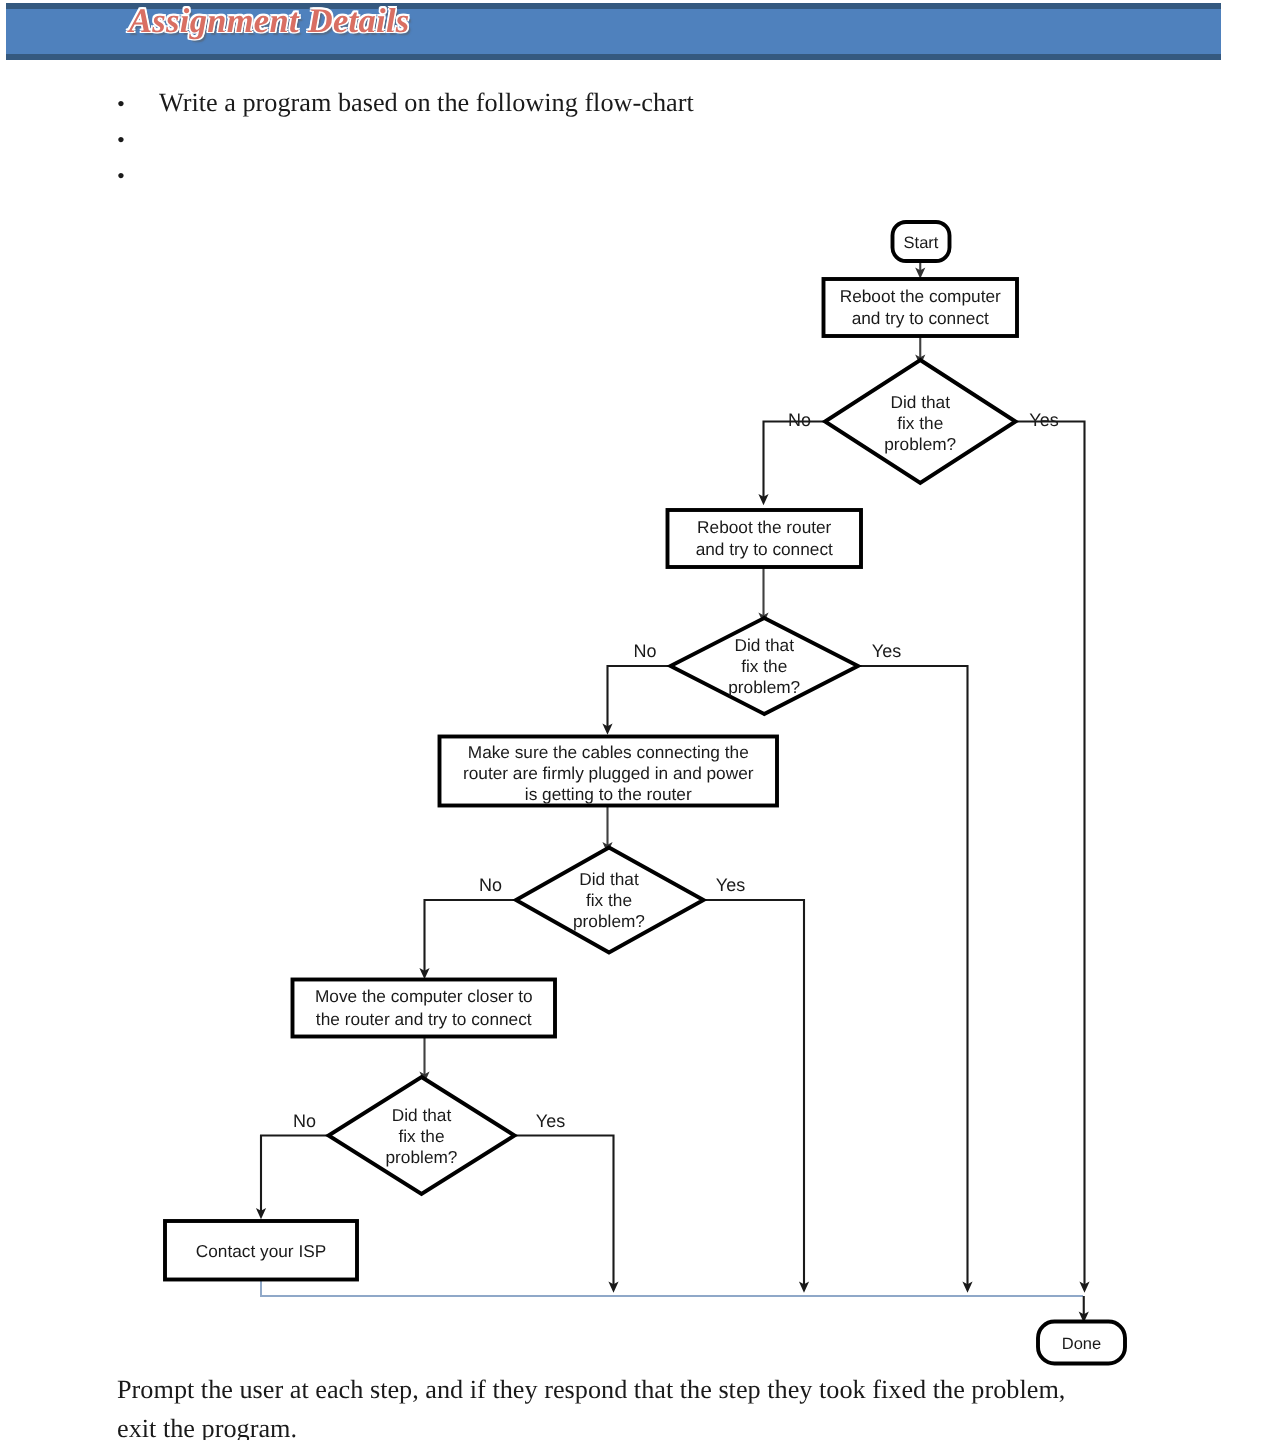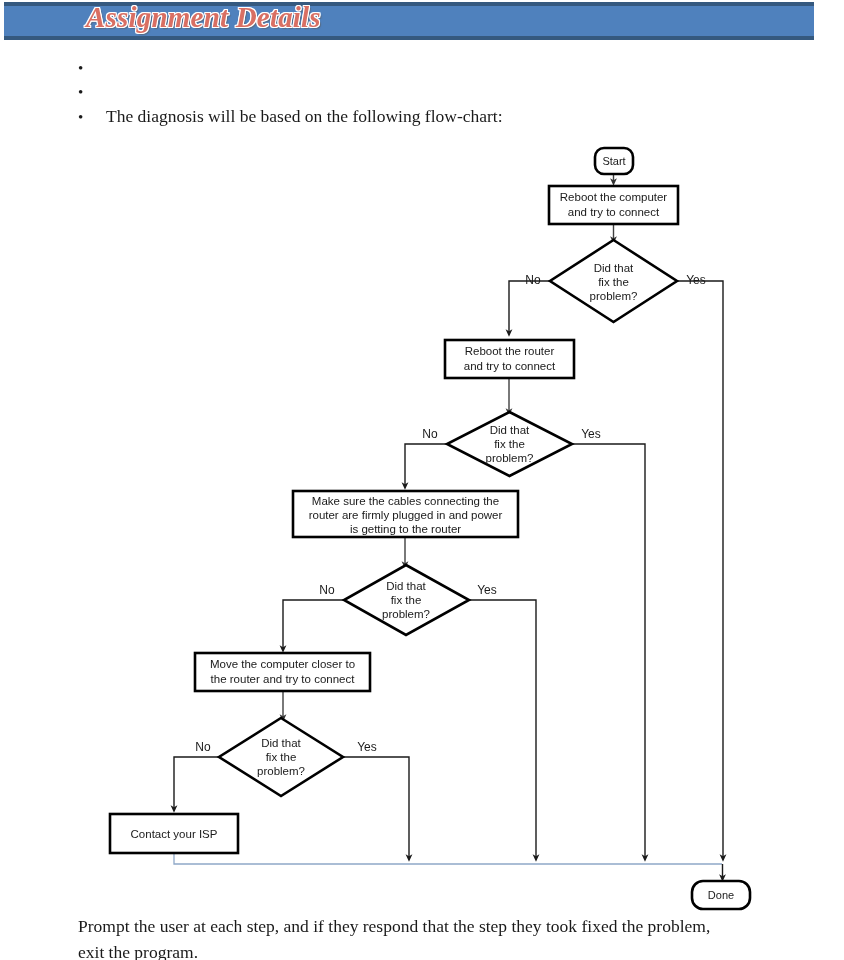--- a/index.html
+++ b/index.html
@@ -27,21 +27,21 @@
     border-bottom: 4px solid #35597F;
     box-sizing: border-box;
   }
   #header-title {
     position: absolute;
     left: 86px;
     top: 1px;
     font-family: "Liberation Serif", serif;
     font-weight: bold;
     font-style: italic;
-    font-size: 29px;
+    font-size: 23px;
     letter-spacing: 0.2px;
     color: #D96F63;
     text-shadow:
        1px  0   0 #ffffff,
       -1px  0   0 #ffffff,
        0    1px 0 #ffffff,
        0   -1px 0 #ffffff,
        1px  1px 0 #ffffff,
       -1px  1px 0 #ffffff,
        1px -1px 0 #ffffff,
@@ -143,27 +143,27 @@
 </style>
 </head>
 <body>
 
 <div id="header-banner"></div>
 <div id="header-title">Assignment Details</div>
 
 <div id="bullet-list">
   <div class="bullet-row">
     <span class="bullet-dot">•</span>
+    <span>Write a program based on the following flow-chart</span>
   </div>
   <div class="bullet-row">
     <span class="bullet-dot">•</span>
   </div>
   <div class="bullet-row">
     <span class="bullet-dot">•</span>
-    <span>The diagnosis will be based on the following flow-chart:</span>
   </div>
 </div>
 
 <div id="flowchart">
 <svg width="844" height="960" viewBox="0 0 844 960" xmlns="http://www.w3.org/2000/svg">
   <defs>
     <marker id="arrowDark" markerWidth="9" markerHeight="9" refX="4.2" refY="4" orient="auto" markerUnits="userSpaceOnUse">
       <path d="M0.5,0.6 L8,4 L0.5,7.4 L2.4,4 Z" fill="#1a1a1a"></path>
     </marker>
     <marker id="arrowGray" markerWidth="9" markerHeight="9" refX="4.2" refY="4" orient="auto" markerUnits="userSpaceOnUse">

